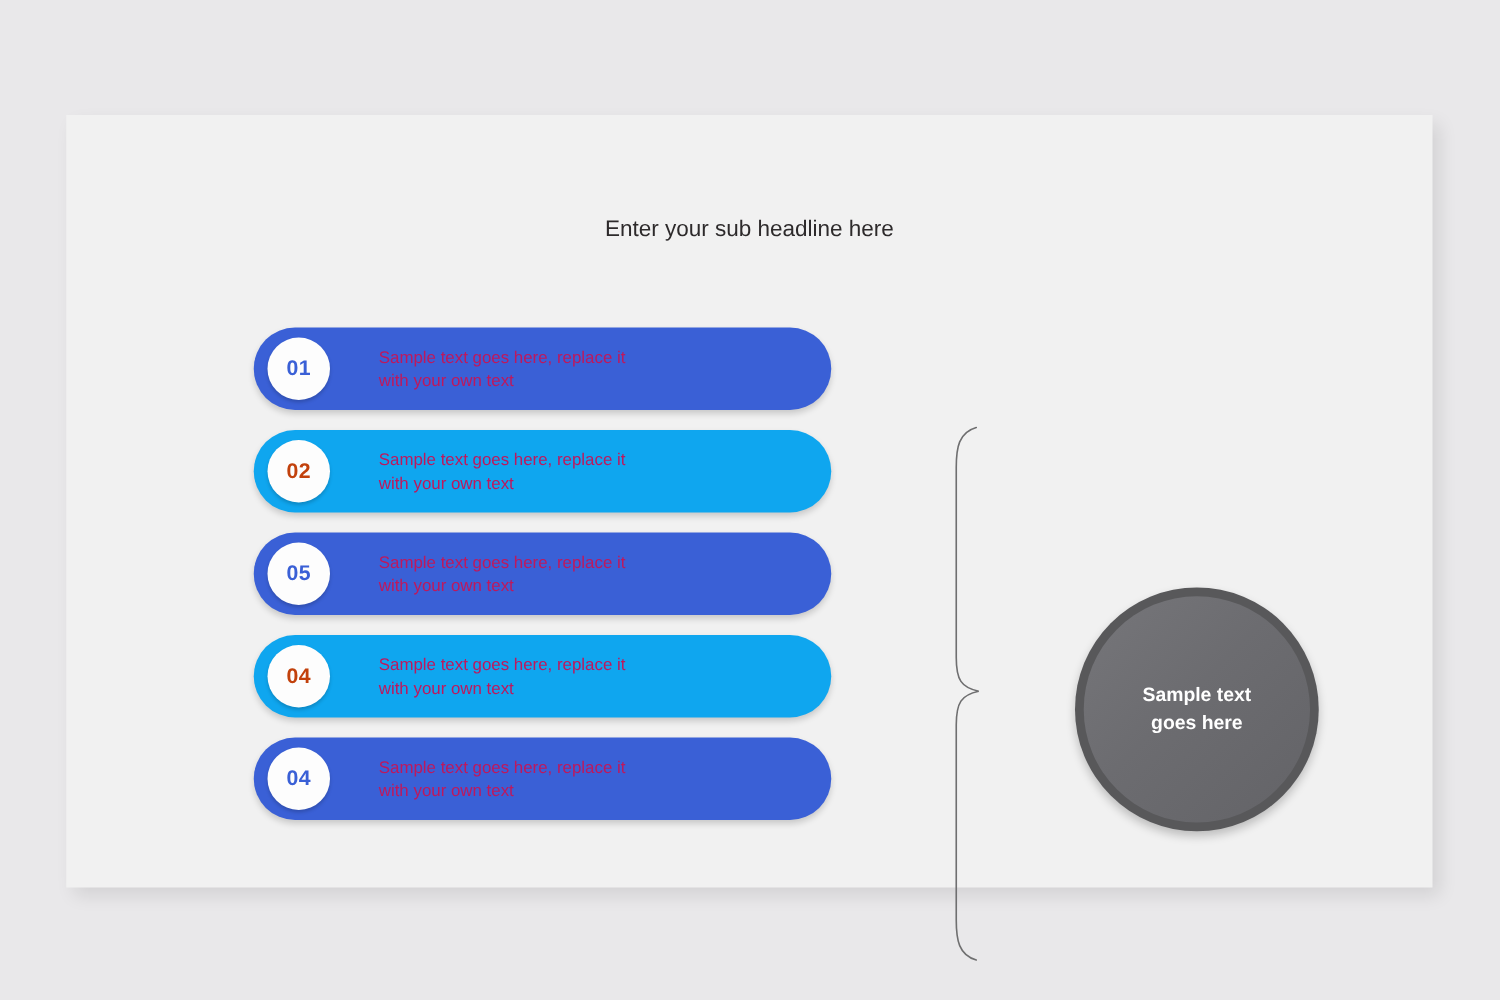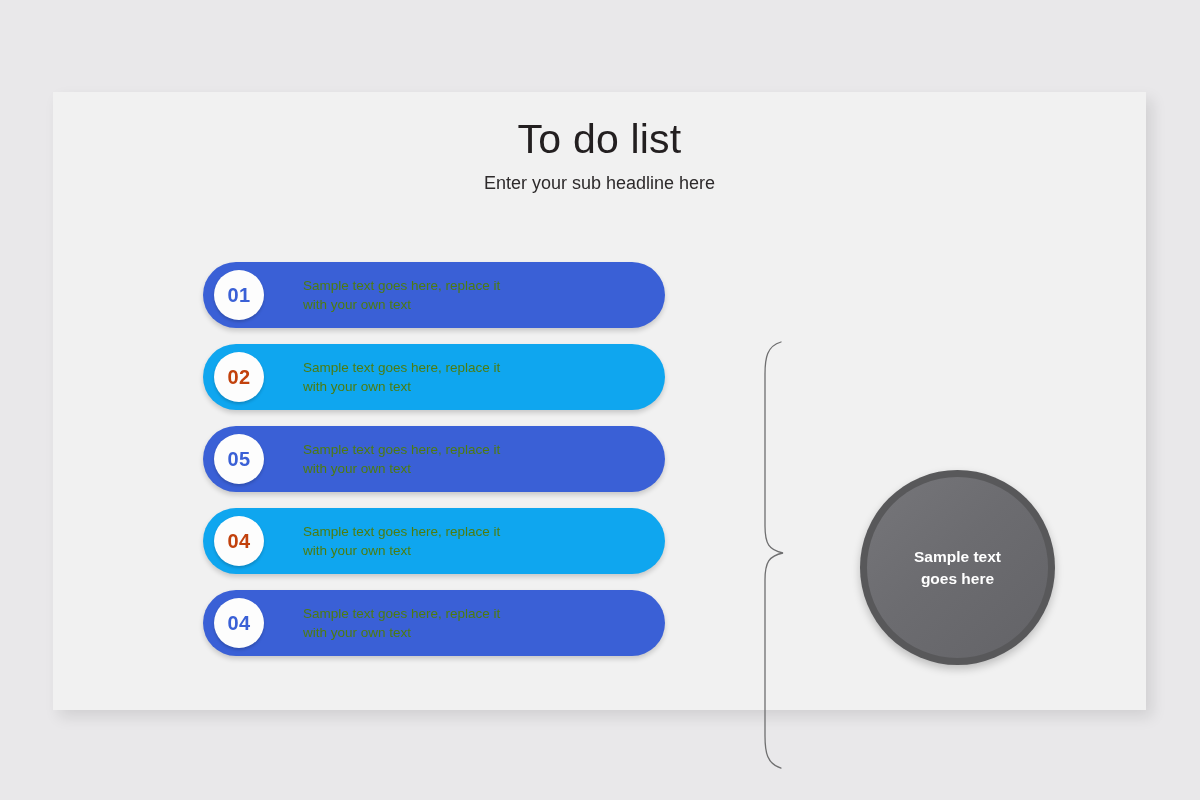--- a/index.html
+++ b/index.html
@@ -84,33 +84,33 @@
     left: 11px;
     top: 8px;
     width: 50px;
     height: 50px;
     border-radius: 50%;
     background: #fdfdfd;
     box-shadow: 0 2px 3px rgba(0,0,0,0.18);
     display: flex;
     align-items: center;
     justify-content: center;
-    font-size: 20px;
+    font-size: 17px;
     font-weight: 700;
     letter-spacing: 0.3px;
   }
   .badge.blue { color: #3a60d6; }
   .badge.cyan { color: #c2410c; }
 
   .pill-text {
     position: absolute;
     left: 100px;
     top: 14px;
     width: 330px;
-    color: #4d7c0f;
+    color: #be185d;
     font-size: 13.5px;
     font-weight: 400;
     line-height: 19px;
   }
   .pill-text .l2 { display: block; }
 
   
   #brace {
     position: absolute;
     left: 700px;
@@ -158,21 +158,20 @@
   }
   #circle-text .l2 { display: block; }
 </style>
 </head>
 <body>
 
 <div id="stage">
 
   <div id="slide">
 
-    <div id="title">To do list</div>
     <div id="subtitle">Enter your sub headline here</div>
 
     <div id="list">
 
       <div class="pill-wrap">
         <div class="pill blue"></div>
         <div class="badge blue">01</div>
         <div class="pill-text">
           <span>Sample text goes here, replace it</span>
           <span class="l2">with your own text</span>

